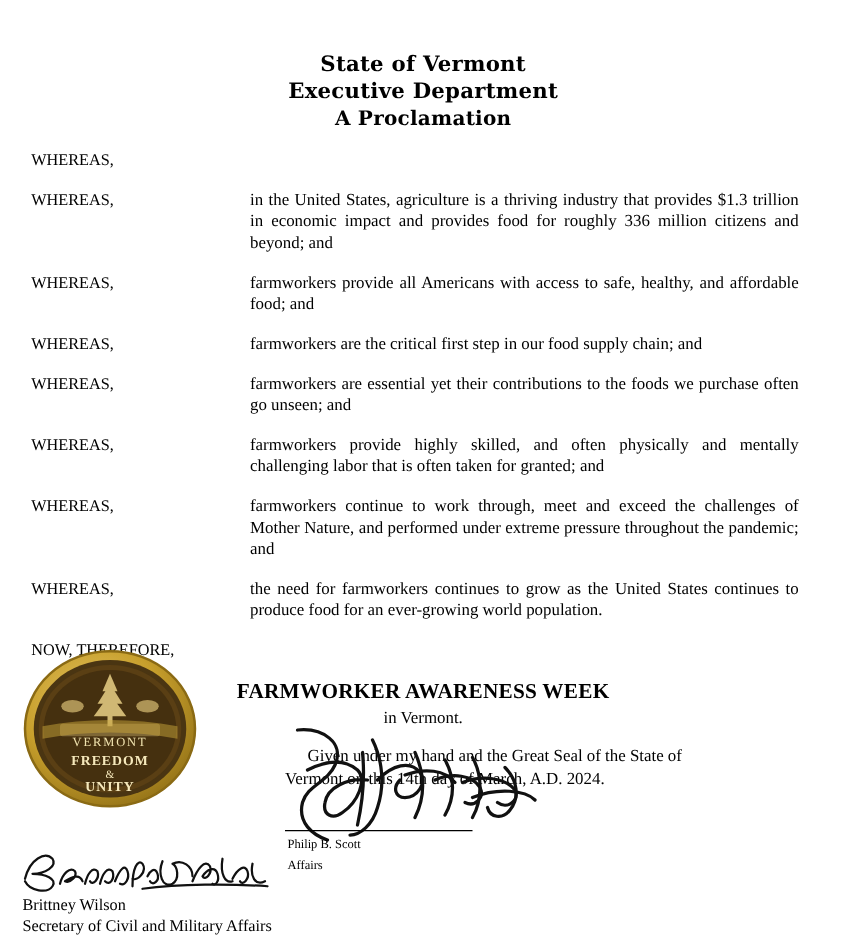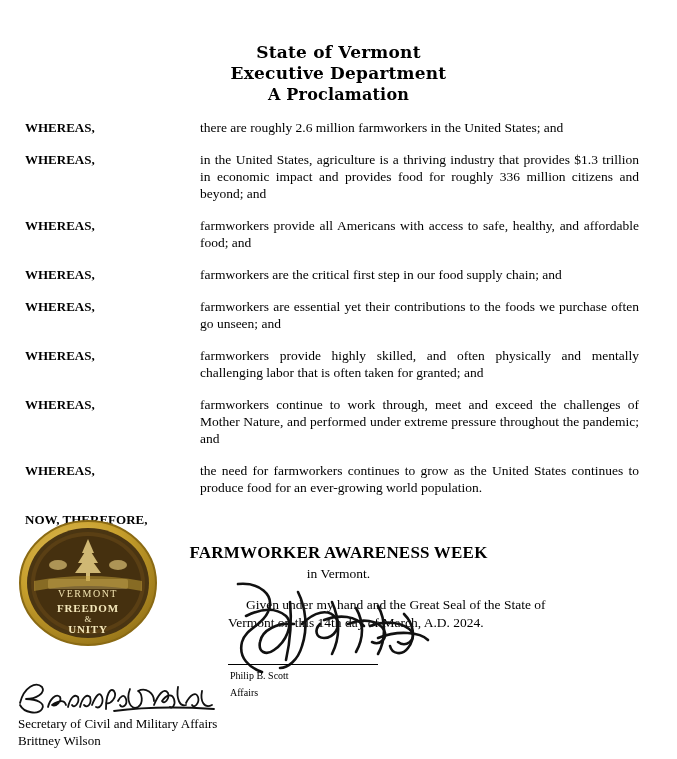--- a/index.html
+++ b/index.html
@@ -42,21 +42,21 @@
     padding-right: 30px;
   }
   .clause {
     display: flex;
     align-items: flex-start;
     margin-bottom: 15px;
   }
   .clause-label {
     width: 175px;
     flex: 0 0 175px;
-    font-weight: bold;
+    font-weight: normal;
     font-size: 13px;
     line-height: 17px;
     padding-top: 0px;
   }
   .clause-text {
     flex: 1 1 auto;
     font-size: 13.5px;
     line-height: 17px;
     text-align: justify;
     padding-right: 8px;
@@ -150,21 +150,20 @@
   <div class="header">
     <div class="header-line l1">State of Vermont</div>
     <div class="header-line l2">Executive Department</div>
     <div class="header-line l3">A Proclamation</div>
   </div>
 
   <div class="clauses">
 
     <div class="clause">
       <div class="clause-label">WHEREAS,</div>
-      <div class="clause-text">there are roughly 2.6 million farmworkers in the United States; and</div>
     </div>
 
     <div class="clause">
       <div class="clause-label">WHEREAS,</div>
       <div class="clause-text">in the United States, agriculture is a thriving industry that provides $1.3 trillion in economic impact and provides food for roughly 336 million citizens and beyond; and</div>
     </div>
 
     <div class="clause">
       <div class="clause-label">WHEREAS,</div>
       <div class="clause-text">farmworkers provide all Americans with access to safe, healthy, and affordable food; and</div>
@@ -285,17 +284,17 @@
         <path d="M116 12 C 112 22, 116 34, 124 30 C 130 26, 128 16, 124 14 C 132 10, 140 16, 140 24"></path>
         <path d="M140 28 C 144 18, 150 10, 154 16 C 156 22, 150 28, 148 24 C 152 18, 158 16, 160 22 C 162 28, 158 32, 156 30"></path>
         <path d="M164 10 C 162 22, 166 30, 172 28"></path>
         <path d="M172 26 C 176 18, 182 14, 184 20 C 186 26, 180 32, 178 28"></path>
         <path d="M188 14 C 186 24, 190 32, 198 28"></path>
         <path d="M100 34 C 130 30, 170 30, 200 32"></path>
       </g>
     </svg>
   </div>
   <div class="sec-name">
+    <div>Brittney Wilson</div>
     <div>Secretary of Civil and Military Affairs</div>
-    <div>Brittney Wilson</div>
   </div>
 
 </div>
 
 </body></html>

